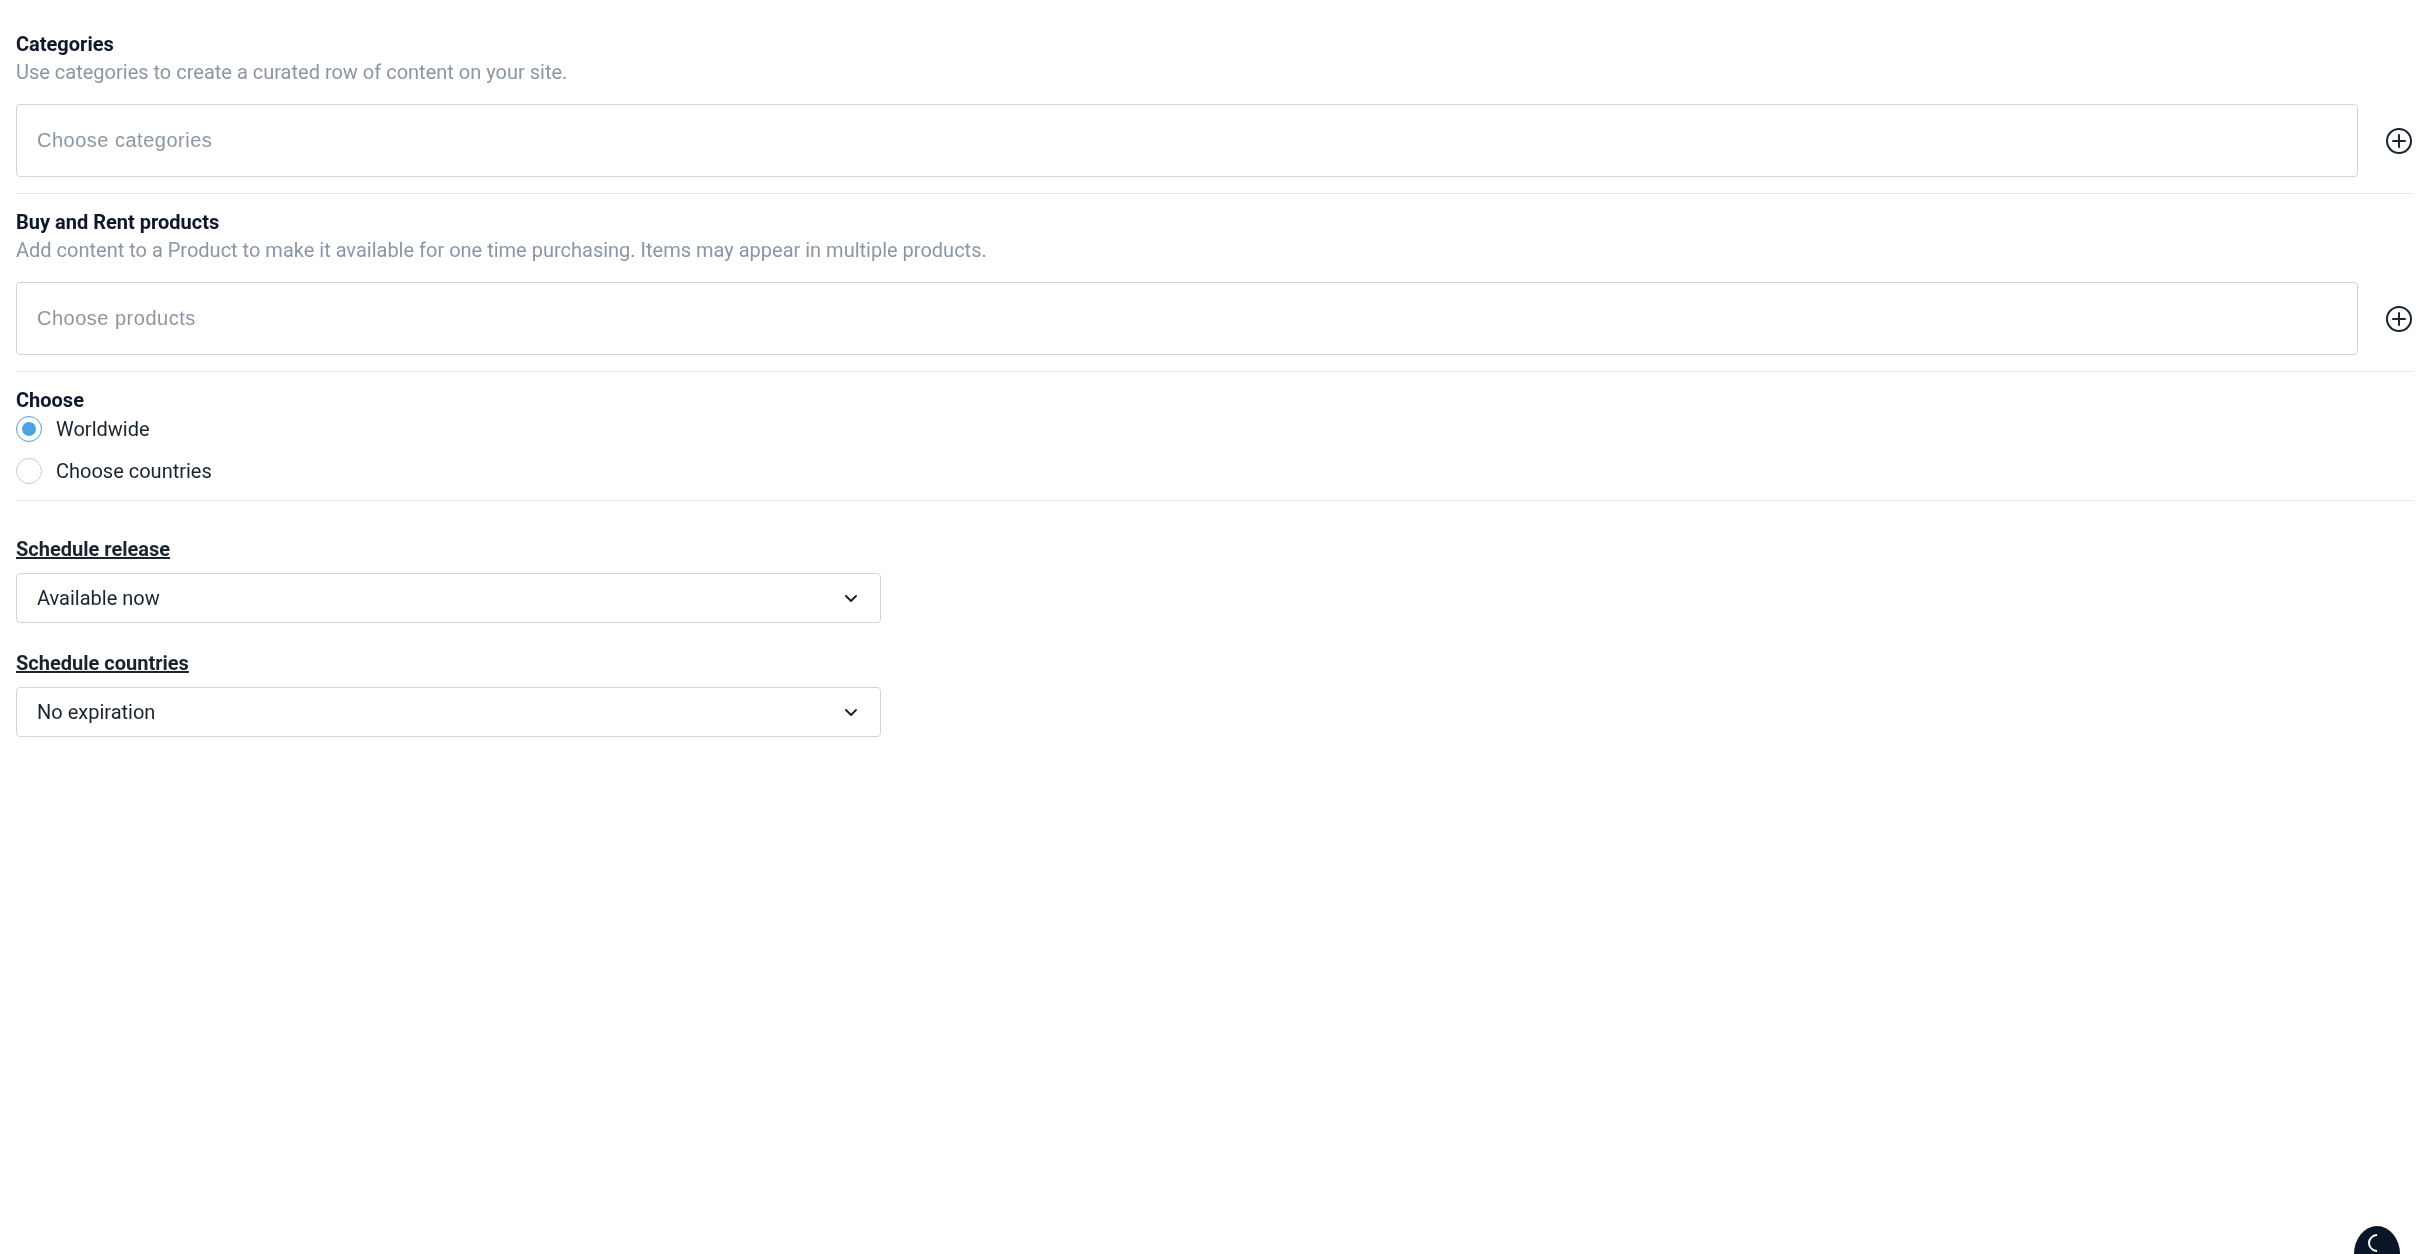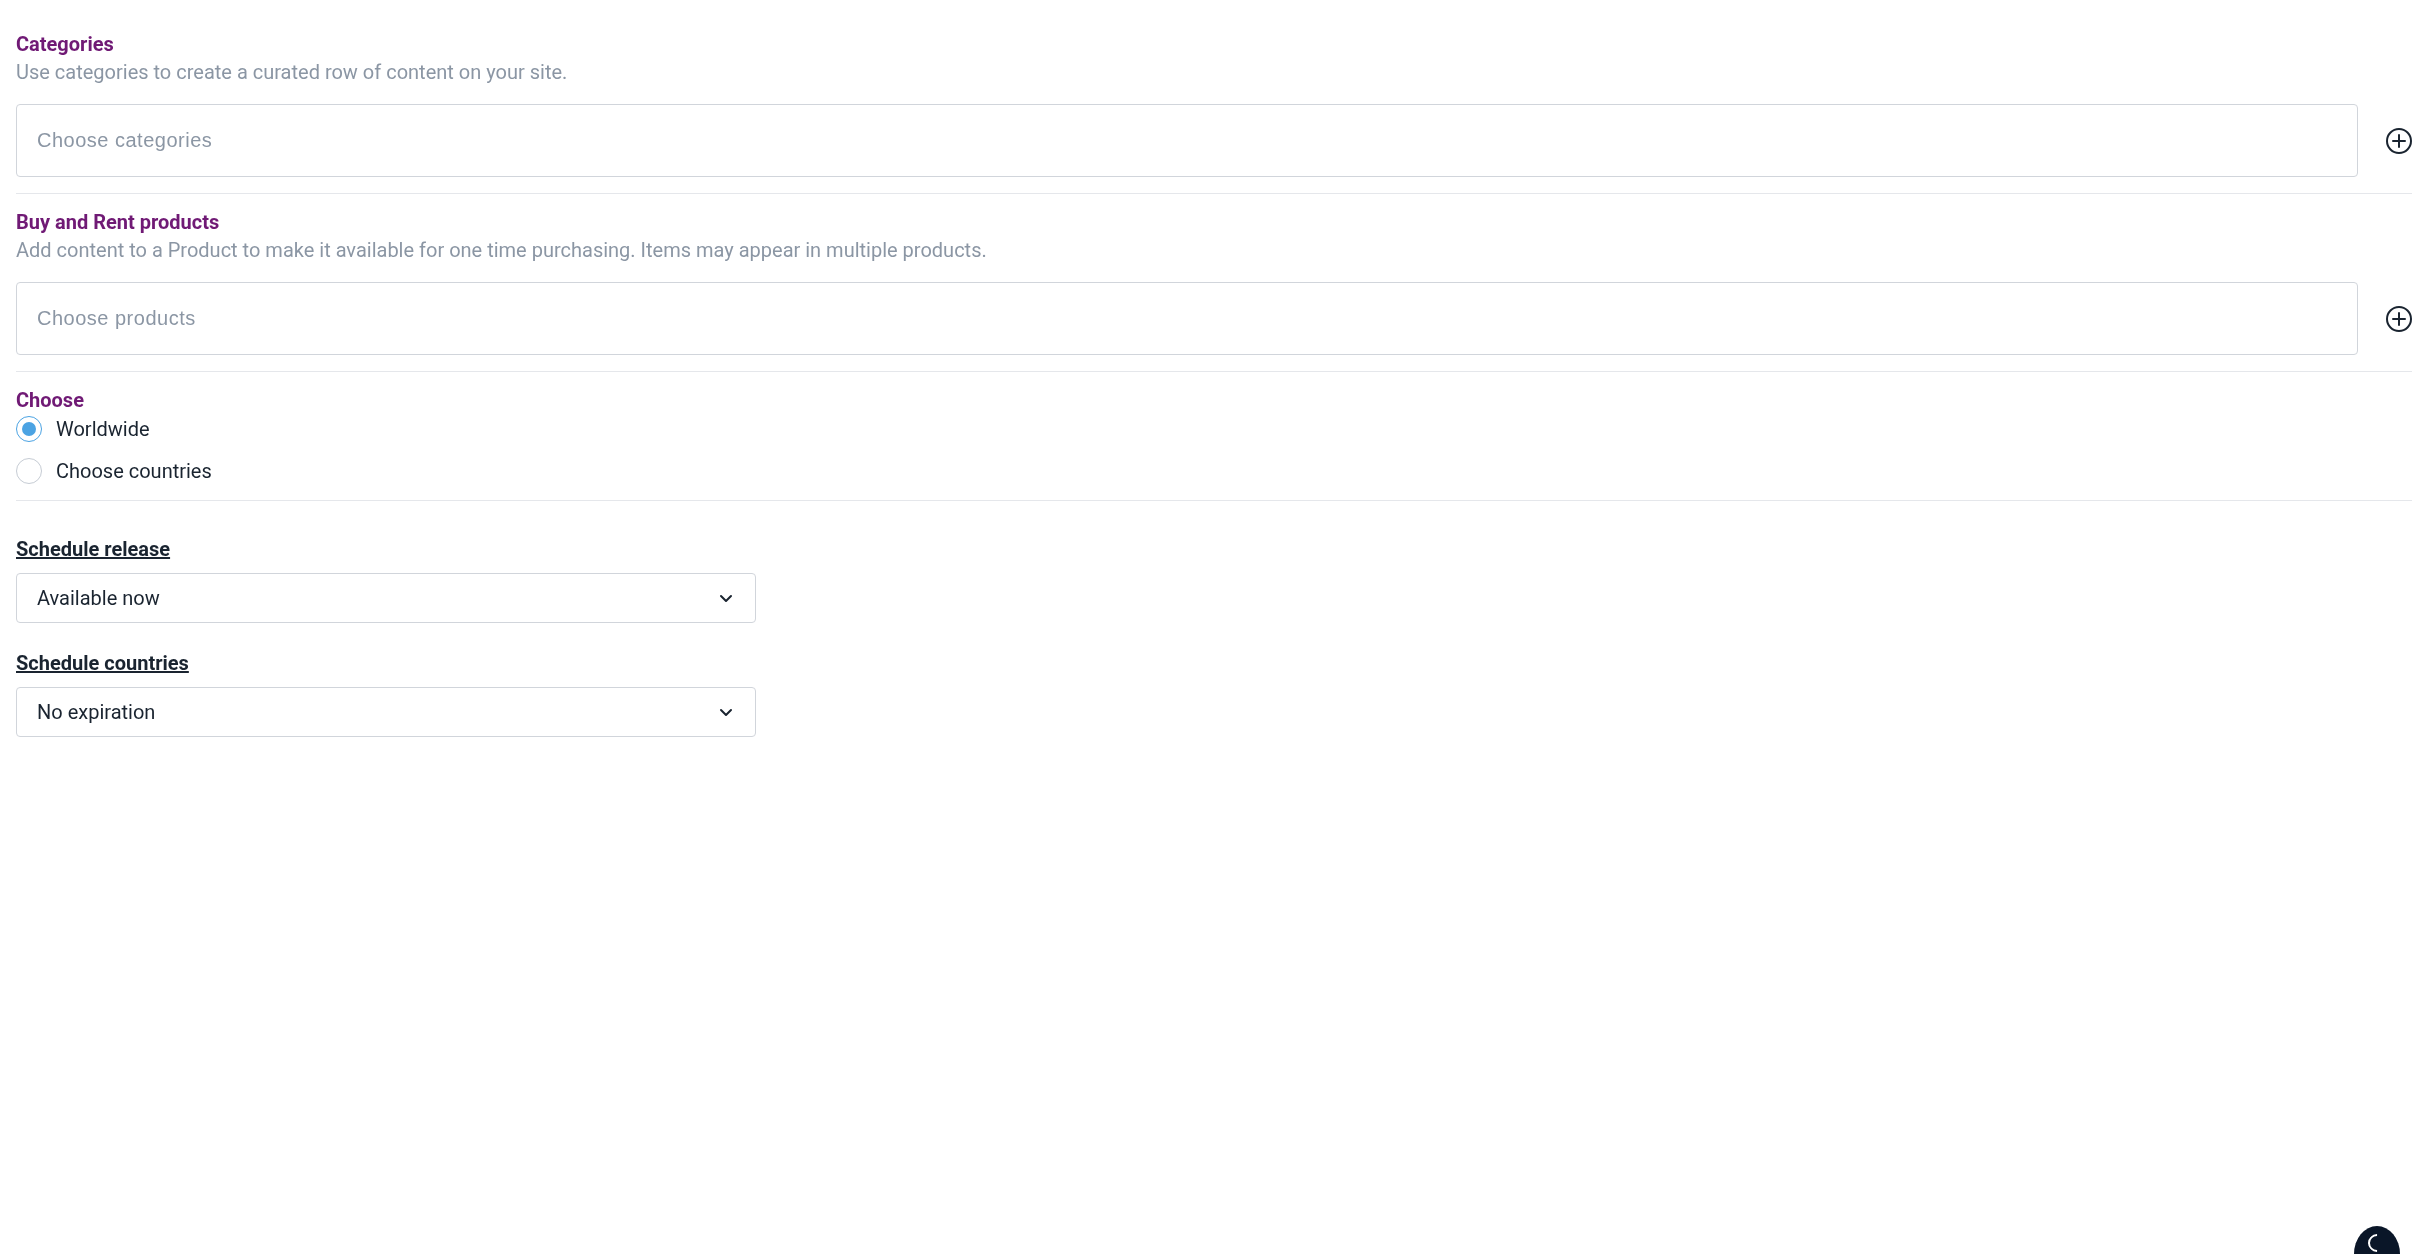--- a/index.html
+++ b/index.html
@@ -15,21 +15,21 @@
     }
     .section {
       padding: 16px 0;
     }
     .section:not(:last-child) {
       border-bottom: 1px solid #e5e7eb;
     }
     .section-title {
       font-size: 20px;
       font-weight: 700;
-      color: #701a75;
+      color: #0f172a;
       margin-bottom: 4px;
     }
     .section-description {
       font-size: 20px;
       color: #8b96a4;
       margin-bottom: 20px;
     }
     .input-row {
       display: flex;
       align-items: center;
@@ -108,21 +108,21 @@
       margin-bottom: 28px;
     }
     .schedule-title {
       font-size: 20px;
       font-weight: 700;
       color: #1a2430;
       margin-bottom: 12px;
       text-decoration: underline;
     }
     .select-box {
-      width: 740px;
+      width: 865px;
       max-width: 100%;
       border: 1px solid #d1d5db;
       border-radius: 4px;
       padding: 12px 20px;
       font-size: 20px;
       color: #1a2430;
       background: #fff;
       display: flex;
       align-items: center;
       justify-content: space-between;

